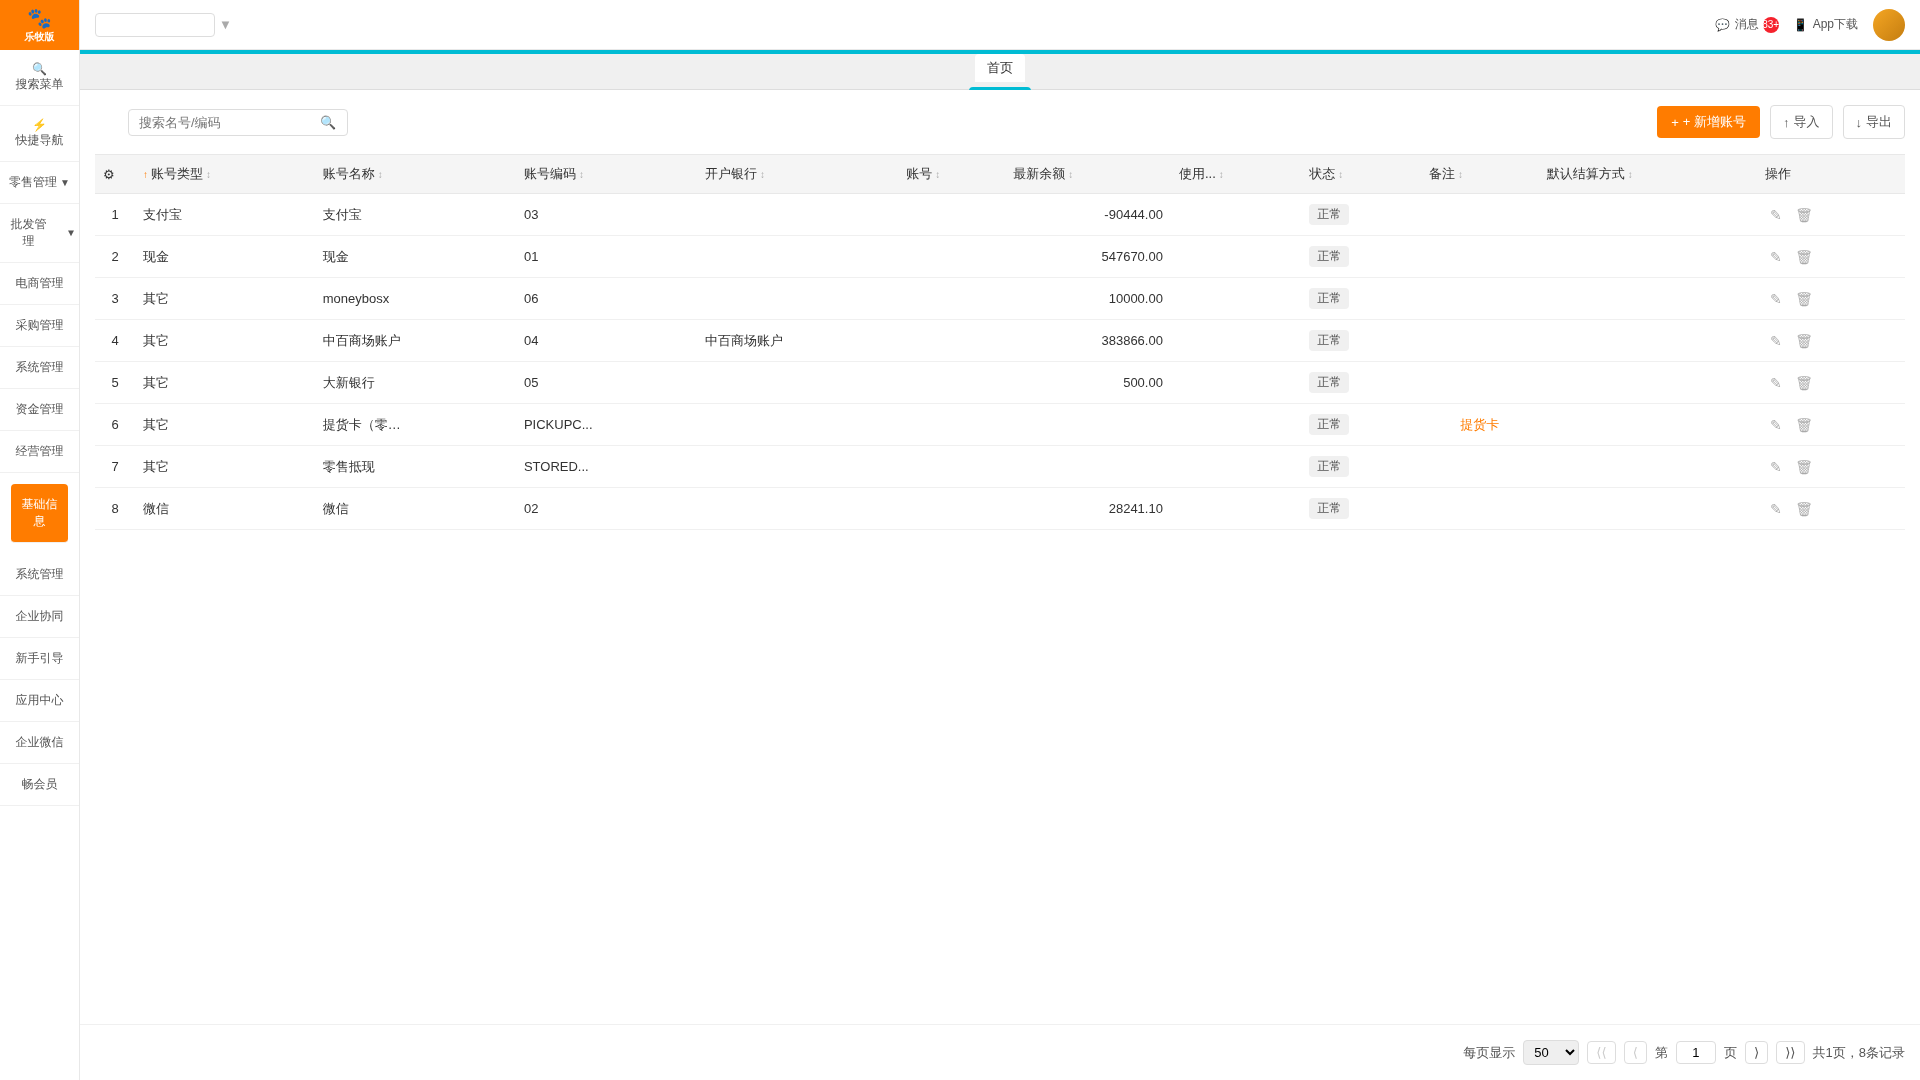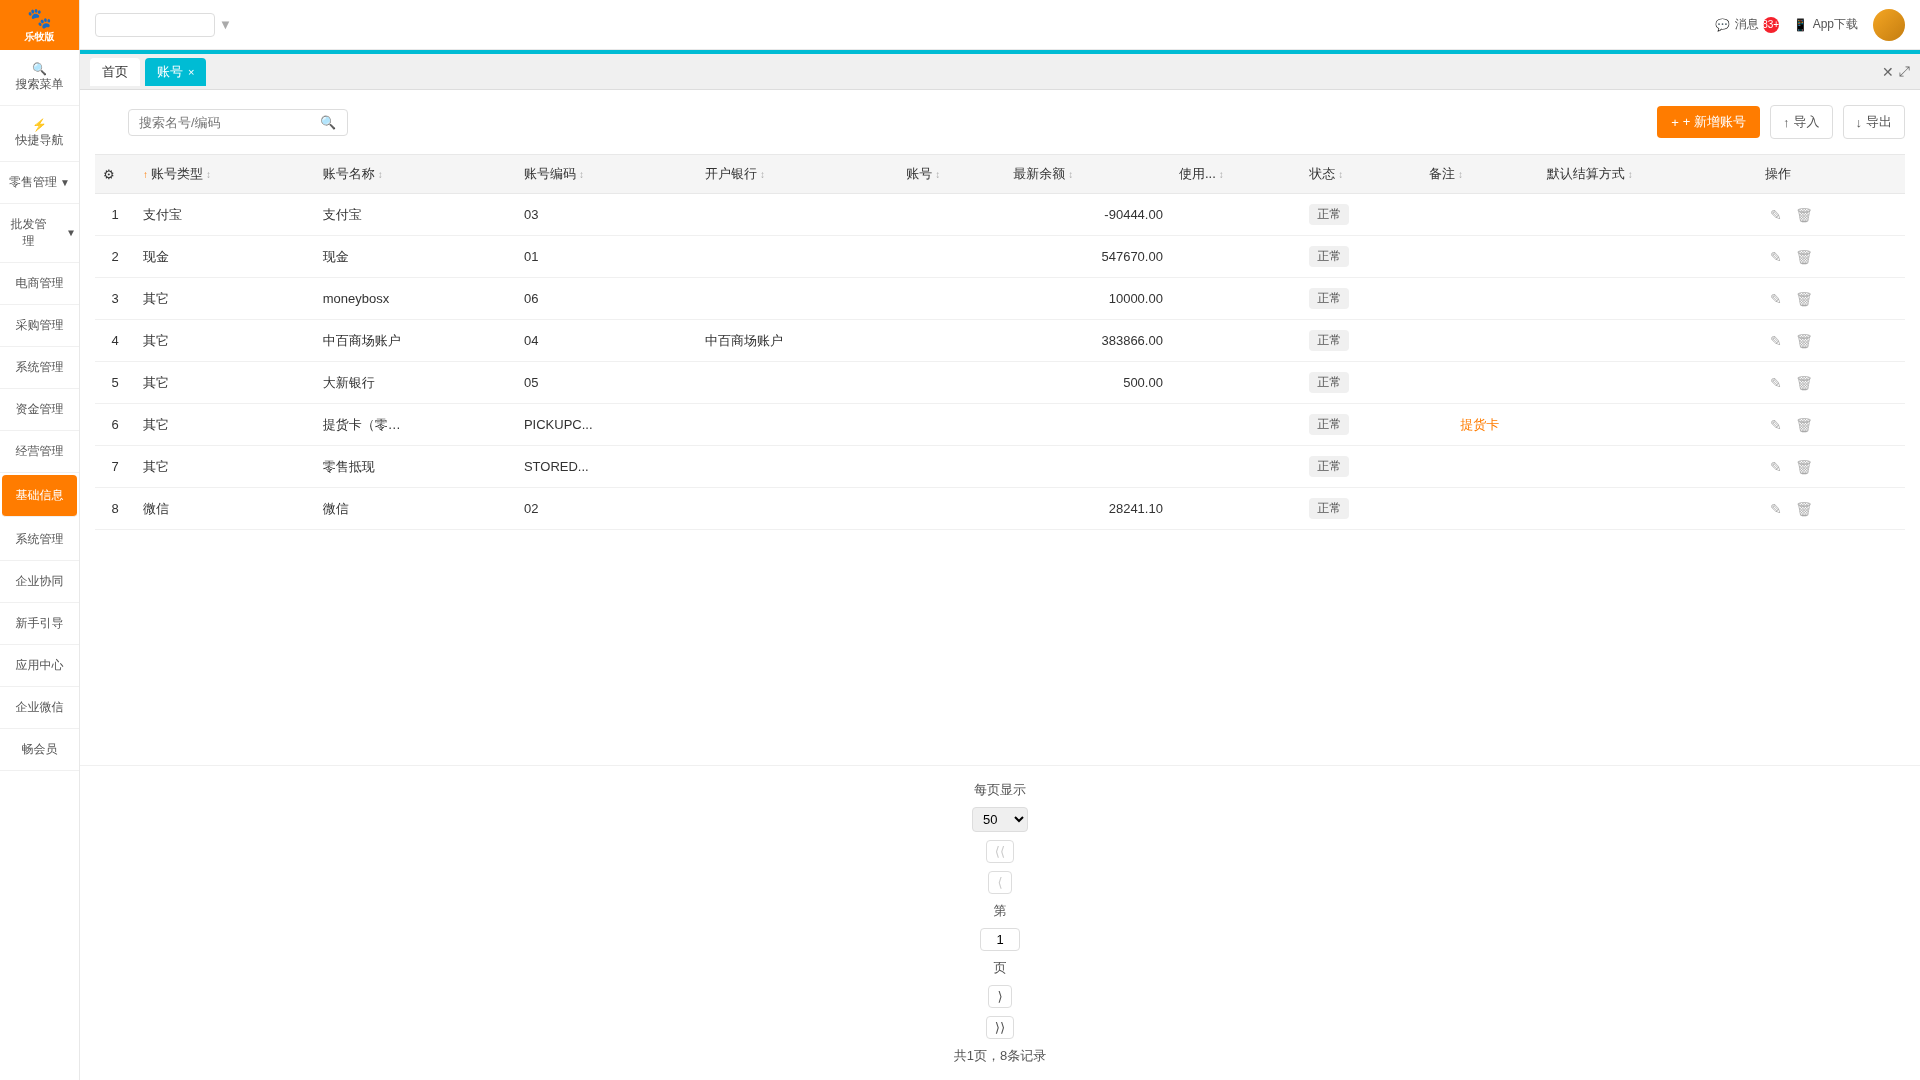--- a/index.html
+++ b/index.html
@@ -2,38 +2,38 @@
 <html><head>
   <meta charset="utf-8">
   <style>
     * { box-sizing: border-box; margin: 0; padding: 0; }
     body { font-family: 'Microsoft YaHei', Arial, sans-serif; font-size: 13px; background: #f5f5f5; display: flex; height: 1080px; width: 1920px; overflow: hidden; }
 
     
     .sidebar { width: 80px; background: #fff; display: flex; flex-direction: column; border-right: 1px solid #e8e8e8; height: 100%; }
     .sidebar-logo { background: #ff7c00; height: 50px; display: flex; align-items: center; justify-content: center; color: #fff; font-size: 11px; font-weight: bold; flex-direction: column; }
     .sidebar-item { padding: 12px 5px; text-align: center; cursor: pointer; color: #555; font-size: 12px; border-bottom: 1px solid #f0f0f0; }
-    .sidebar-item.active { background: #ff7c00; color: #fff; border-radius: 4px; margin: 2px; }
+    .sidebar-item.active { background: #ff7c00; color: #fff; border-radius: 4px; margin: 11px; }
 
     
     .main { flex: 1; display: flex; flex-direction: column; height: 100%; }
 
     
     .top-header { background: #fff; height: 50px; display: flex; align-items: center; justify-content: space-between; padding: 0 15px; border-bottom: 1px solid #e8e8e8; }
     .top-header-left { display: flex; align-items: center; gap: 15px; }
     .header-search { display: flex; align-items: center; }
     .header-search input { border: 1px solid #ddd; border-radius: 4px; padding: 4px 8px; font-size: 12px; width: 120px; }
     .top-header-right { display: flex; align-items: center; gap: 15px; }
     .header-btn { display: flex; align-items: center; gap: 4px; color: #555; font-size: 12px; cursor: pointer; }
     .notification-badge { background: #f5222d; color: #fff; border-radius: 50%; width: 16px; height: 16px; font-size: 10px; display: flex; align-items: center; justify-content: center; }
     .avatar { width: 32px; height: 32px; border-radius: 50%; background: #ddd; overflow: hidden; }
     .avatar-img { width: 100%; height: 100%; background: linear-gradient(135deg, #f5a623, #c47d10); }
 
     
-    .tab-bar { background: #f0f0f0; height: 36px; display: flex; align-items: center; padding: 0 10px; gap: 5px; border-bottom: 1px solid #ddd; }
+    .tab-bar { background: #f0f0f0; height: 36px; display: flex; align-items: center; padding: 0 10px; gap: 5px; border-bottom: 1px solid #ddd; flex-direction: column; }
     .tab { display: flex; align-items: center; gap: 5px; padding: 5px 12px; border-radius: 4px 4px 0 0; cursor: pointer; font-size: 13px; background: #e0e0e0; color: #555; }
     .tab.active { background: #00bcd4; color: #fff; }
     .tab-close { font-size: 11px; cursor: pointer; }
     .tab-home { background: #fff; color: #333; }
 
     
     .content { flex: 1; background: #fff; overflow: auto; padding: 15px; }
 
     
     .toolbar { display: flex; align-items: center; justify-content: space-between; margin-bottom: 15px; }
@@ -47,21 +47,21 @@
     .data-table { width: 100%; border-collapse: collapse; }
     .data-table th { background: #f5f5f5; padding: 10px 8px; text-align: left; border-bottom: 1px solid #e8e8e8; border-top: 1px solid #e8e8e8; font-weight: normal; color: #333; white-space: nowrap; font-size: 13px; }
     .data-table td { padding: 10px 8px; border-bottom: 1px solid #f0f0f0; color: #333; font-size: 13px; }
     .th-sortable { cursor: pointer; display: flex; align-items: center; gap: 3px; }
     .sort-icon { color: #aaa; font-size: 10px; }
     .status-badge { background: #f0f0f0; color: #555; border-radius: 4px; padding: 2px 8px; font-size: 12px; display: inline-block; }
     .action-btn { background: none; border: none; cursor: pointer; color: #aaa; font-size: 14px; padding: 2px 5px; }
     .num-col { color: #666; text-align: center; }
 
     
-    .pagination { display: flex; align-items: center; justify-content: flex-end; padding: 15px; gap: 8px; font-size: 13px; color: #555; background: #fff; border-top: 1px solid #f0f0f0; flex-direction: column; }
+    .pagination { display: flex; align-items: center; justify-content: flex-end; padding: 15px; gap: 8px; font-size: 13px; color: #555; background: #fff; border-top: 1px solid #f0f0f0; }
     .page-size-select { border: 1px solid #ddd; border-radius: 4px; padding: 3px 6px; font-size: 13px; }
     .page-btn { border: 1px solid #ddd; background: #fff; border-radius: 4px; padding: 3px 8px; cursor: pointer; color: #555; }
     .page-btn:disabled { color: #ccc; cursor: not-allowed; }
     .page-input { border: 1px solid #ddd; border-radius: 4px; padding: 3px 8px; width: 40px; text-align: center; font-size: 13px; }
 
     .teal-header { background: #00bcd4; height: 4px; }
     
     .tab-bar-controls { margin-left: auto; display: flex; gap: 5px; }
     .tab-bar-btn { background: none; border: none; cursor: pointer; color: #666; font-size: 14px; }
   </style>

